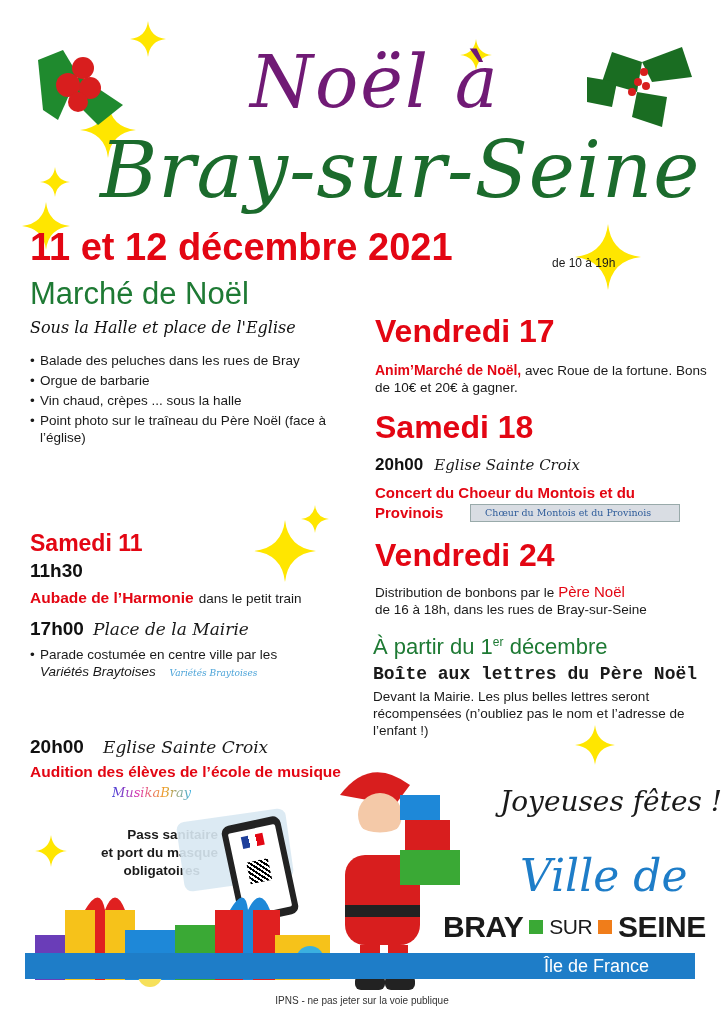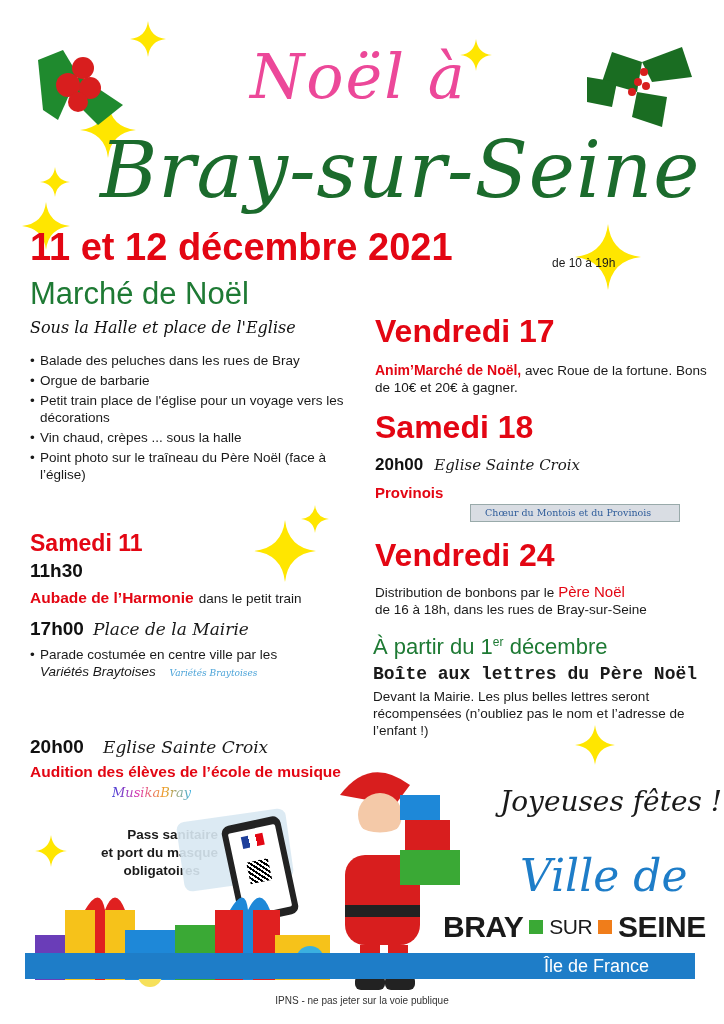--- a/index.html
+++ b/index.html
@@ -2,21 +2,21 @@
 <html><head>
 <meta charset="utf-8">
 <style>
   * { margin:0; padding:0; box-sizing:border-box; }
   html, body { width:724px; height:1024px; background:#ffffff; overflow:hidden; }
   body { position:relative; font-family:"DejaVu Sans", sans-serif; color:#1a1a1a; }
   .abs { position:absolute; }
   .script { font-family:"DejaVu Serif", serif; font-style:italic; }
 
   
-  .title-line1 { left:250px; top:40px; font-size:62px; color:#ec4899; font-family:"DejaVu Serif", serif; font-style:italic; letter-spacing:2px; }
+  .title-line1 { left:250px; top:40px; font-size:72px; color:#701a75; font-family:"DejaVu Serif", serif; font-style:italic; letter-spacing:2px; }
   .title-line2 { left:100px; top:125px; font-size:78px; color:#1b6b2c; font-family:"DejaVu Serif", serif; font-style:italic; letter-spacing:1px; }
 
   .dates { left:30px; top:226px; font-size:38px; font-weight:bold; color:#e30613; font-family:"Liberation Sans", sans-serif; }
   .hours { left:552px; top:256px; font-size:12px; color:#1a1a1a; font-family:"Liberation Sans", sans-serif; }
 
   .market-title { left:30px; top:276px; font-size:31px; color:#1e7a34; font-family:"Liberation Sans", sans-serif; }
   .market-place { left:30px; top:318px; font-size:16px; color:#111; }
 
   .bullets { left:30px; top:352px; width:340px; font-size:13.5px; line-height:17px; font-family:"Liberation Sans", sans-serif; list-style:none; }
   .bullets li { margin-bottom:3px; padding-left:10px; position:relative; }
@@ -95,21 +95,20 @@
 <div class="abs title-line2">Bray-sur-Seine</div>
 
 <div class="abs dates">11 et 12 décembre 2021</div>
 <div class="abs hours">de 10 à 19h</div>
 
 <div class="abs market-title">Marché de Noël</div>
 <div class="abs market-place script">Sous la Halle et place de l'Eglise</div>
 <ul class="abs bullets">
   <li>Balade des peluches dans les rues de Bray</li>
   <li>Orgue de barbarie</li>
-  <li>Petit train place de l'église pour un voyage vers les décorations</li>
   <li>Vin chaud, crèpes ... sous la halle</li>
   <li>Point photo sur le traîneau du Père Noël (face à l’église)</li>
 </ul>
 
 <div class="abs day-head" style="left:30px;top:530px;font-size:23px;">Samedi 11</div>
 <div class="abs time" style="left:30px;top:560px;font-size:19px;">11h30</div>
 <div class="abs" style="left:30px;top:588px;white-space:nowrap;">
   <span class="bold-red" style="font-size:15.5px;">Aubade de l’Harmonie</span>
   <span class="txt">dans le petit train</span>
 </div>
@@ -135,20 +134,21 @@
   <span class="bold-red" style="font-size:14px;">Anim’Marché de Noël,</span>
   <span>avec Roue de la fortune. Bons de 10€ et 20€ à gagner.</span>
 </div>
 
 <div class="abs day-head" style="left:375px;top:409px;font-size:32px;">Samedi 18</div>
 <div class="abs" style="left:375px;top:455px;white-space:nowrap;">
   <span class="time" style="font-size:17px;">20h00</span>
   <span class="script" style="font-size:15px;margin-left:6px;">Eglise Sainte Croix</span>
 </div>
 <div class="abs bold-red" style="left:375px;top:483px;font-size:15px;line-height:20px;white-space:nowrap;">
+  <div>Concert du Choeur du Montois et du</div>
   <span>Provinois</span>
 </div>
 <div class="abs" style="left:470px;top:504px;width:210px;height:18px;background:#d9dde3;border:1px solid #9aa;font-family:'DejaVu Serif',serif;font-size:9.5px;color:#2e5c9a;line-height:16px;padding-left:14px;white-space:nowrap;overflow:hidden;">Chœur du Montois et du Provinois</div>
 
 <div class="abs day-head" style="left:375px;top:537px;font-size:32px;">Vendredi 24</div>
 <div class="abs txt" style="left:375px;top:583px;width:330px;">
   <span>Distribution de bonbons par le</span>
   <span class="bold-red" style="font-weight:normal;font-size:15px;">Père Noël</span><br>
   <span>de 16 à 18h, dans les rues de Bray-sur-Seine</span>
 </div>

